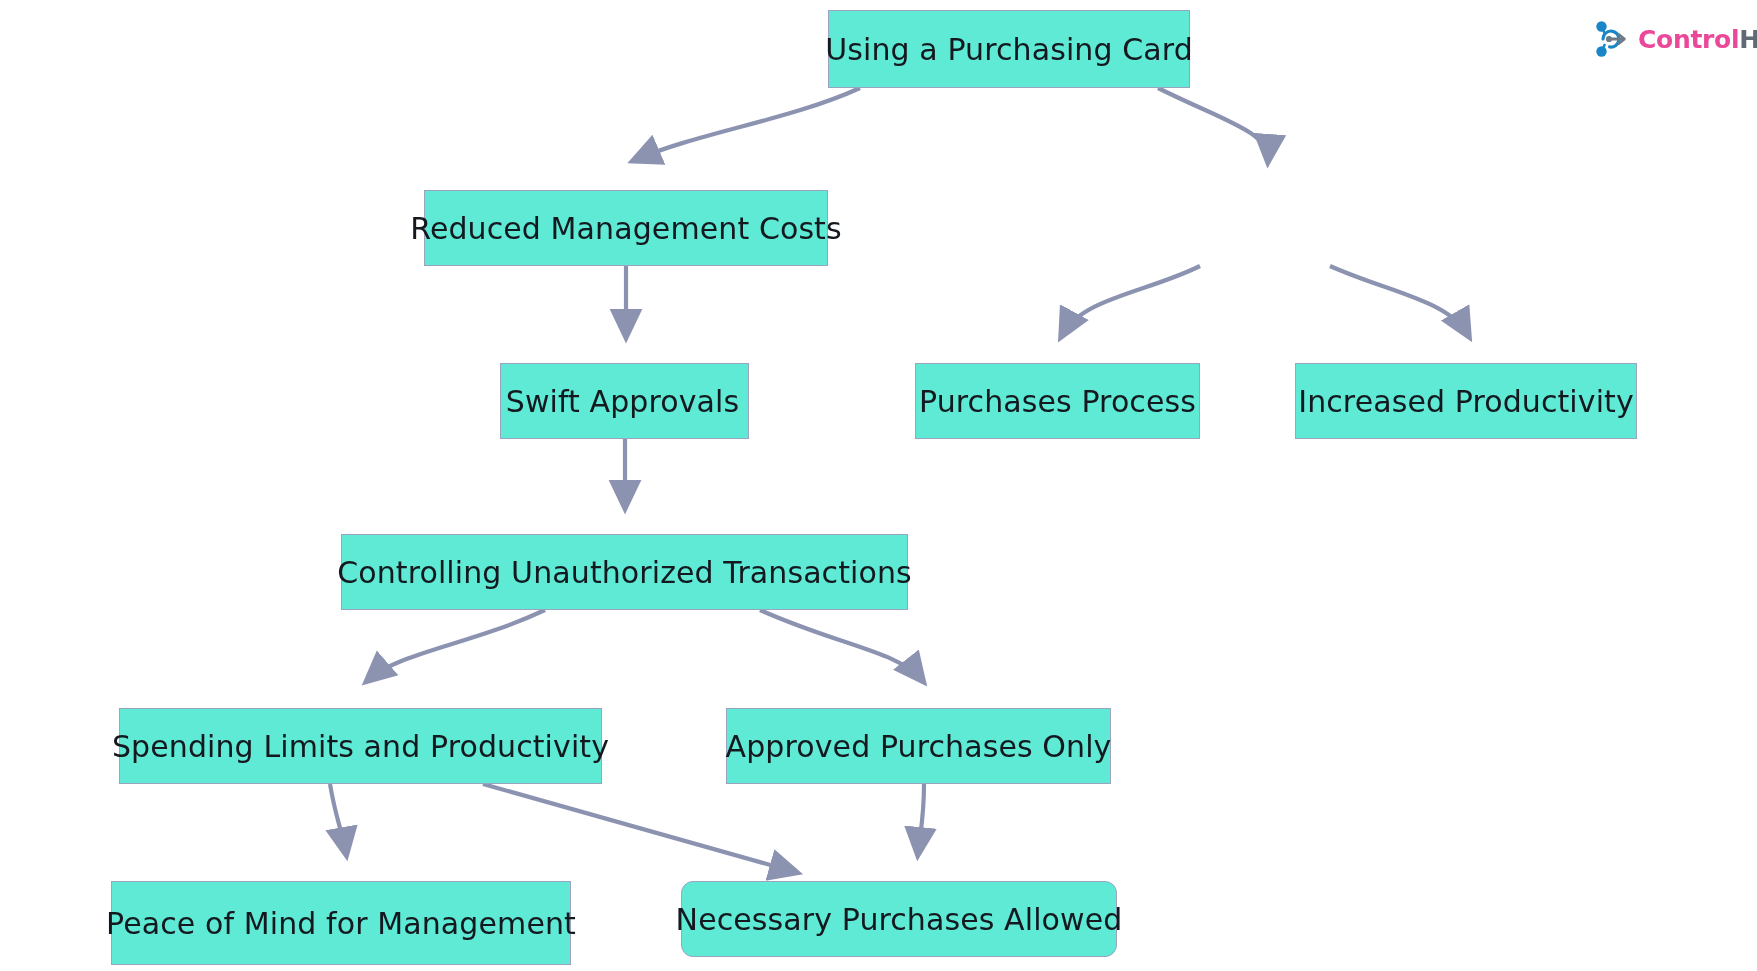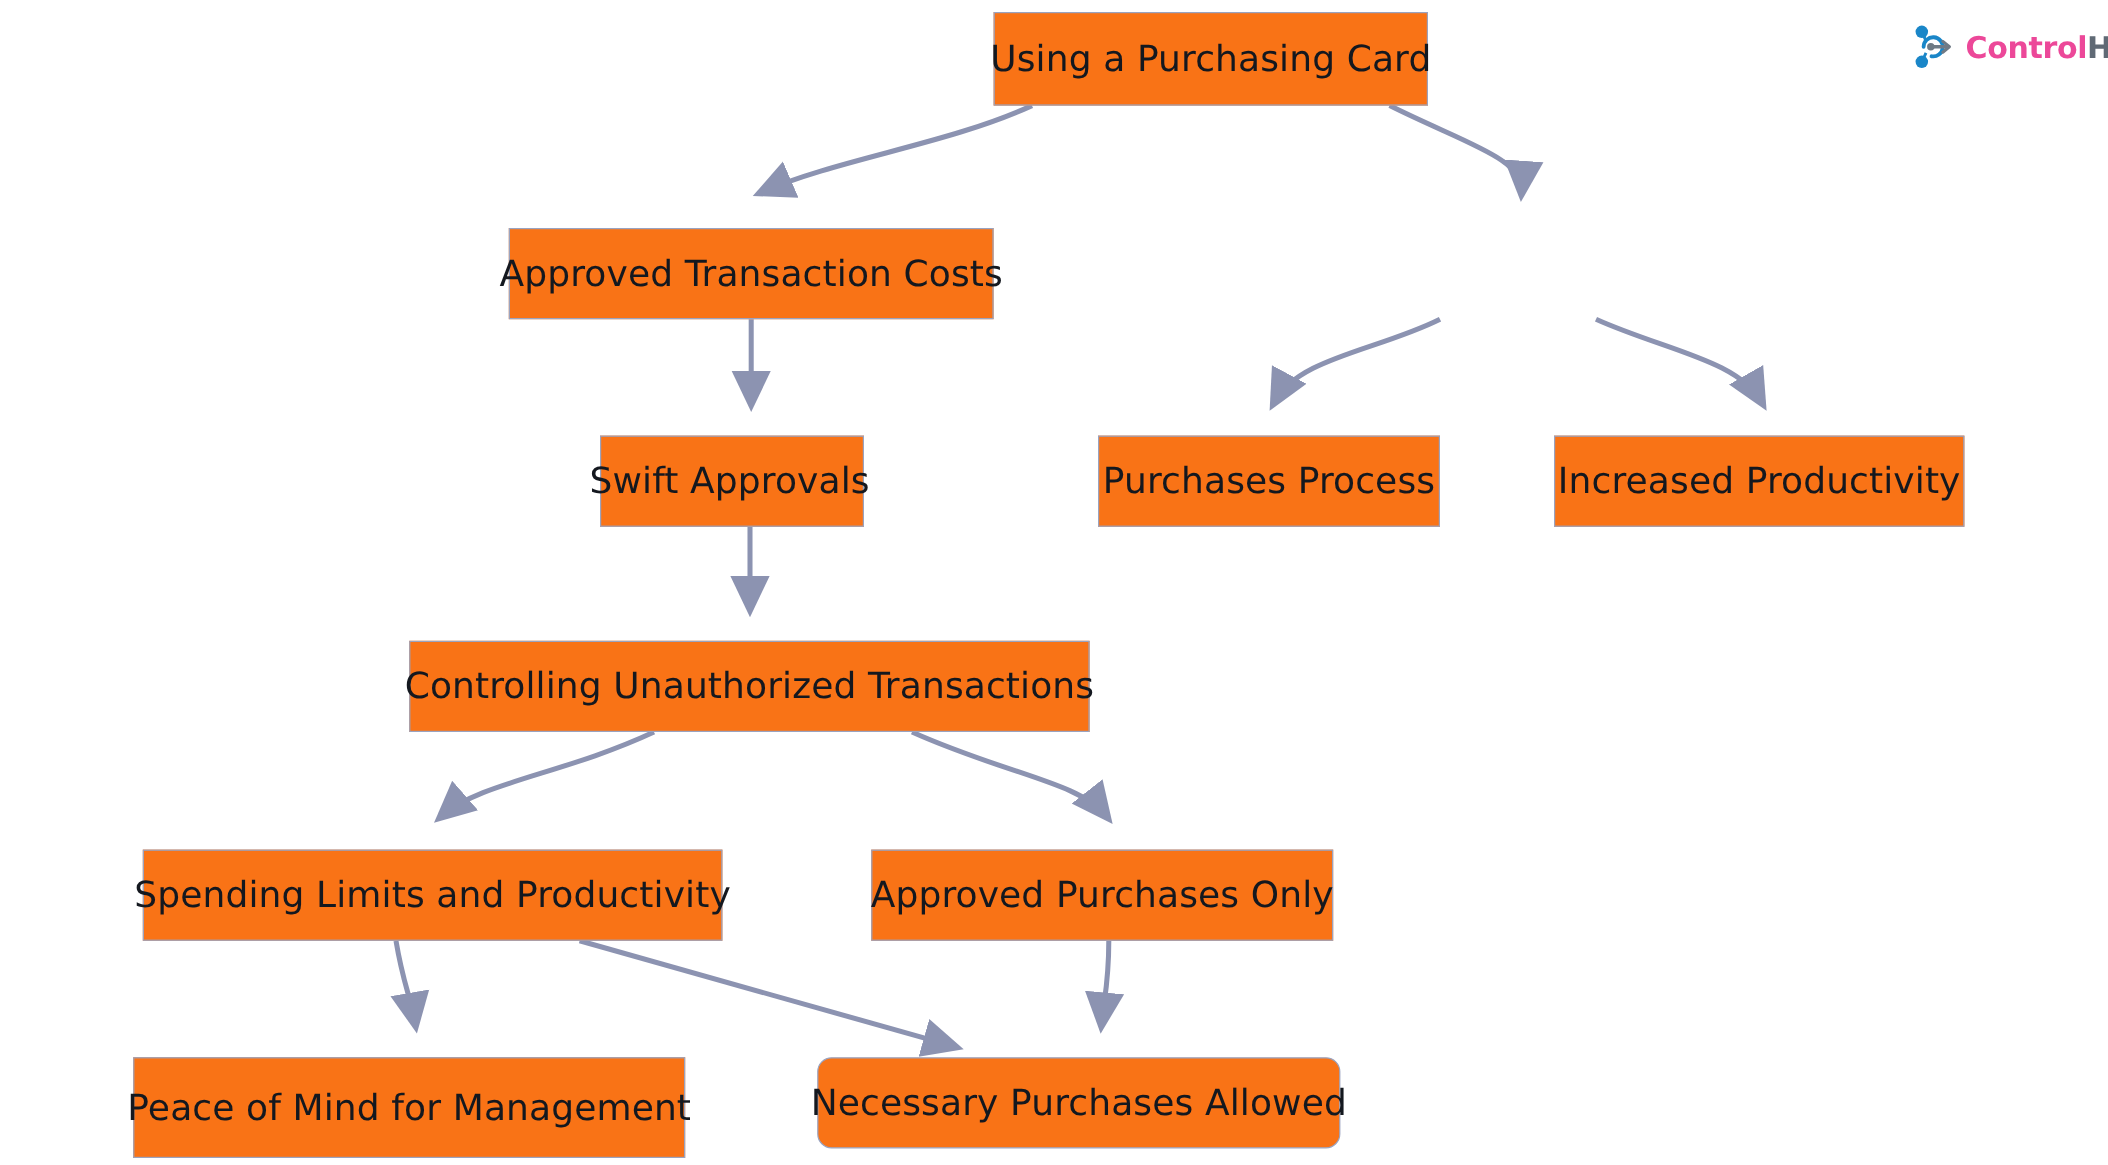--- a/index.html
+++ b/index.html
@@ -27,21 +27,21 @@
     left: 0;
     top: 0;
     width: 1757px;
     height: 971px;
     pointer-events: none;
   }
 
   .node {
     position: absolute;
     box-sizing: border-box;
-    background: #f97316;
+    background: #5eead4;
     border: 1.4px solid #9aa3c0;
     display: flex;
     align-items: center;
     justify-content: center;
     color: #14181f;
     font-size: 30px;
     font-weight: 400;
     letter-spacing: 0.1px;
     white-space: nowrap;
     padding: 0 22px;
@@ -103,25 +103,25 @@
     <path d="M 483,784 L 795,872" fill="none" stroke="#8c93b1" stroke-width="4.2" marker-end="url(#arrowhead)"></path>
 
     <path d="M 924,784 C 924,820 920,832 918,853" fill="none" stroke="#8c93b1" stroke-width="4.2" marker-end="url(#arrowhead)"></path>
   </svg>
 
   <div class="node" style="left:828px; top:10px; width:362px; height:78px;">
     <span>Using a Purchasing Card</span>
   </div>
 
   <div class="node" style="left:424px; top:190px; width:404px; height:76px;">
-    <span>Approved Transaction Costs</span>
+    <span>Reduced Management Costs</span>
   </div>
 
 
-  <div class="node" style="left:500px; top:363px; width:220px; height:76px;padding-left:18px;">
+  <div class="node" style="left:500px; top:363px; width:249px; height:76px;padding-left:18px;">
     <span>Swift Approvals</span>
   </div>
 
   <div class="node" style="left:915px; top:363px; width:285px; height:76px;">
     <span>Purchases Process</span>
   </div>
 
   <div class="node" style="left:1295px; top:363px; width:342px; height:76px;">
     <span>Increased Productivity</span>
   </div>

